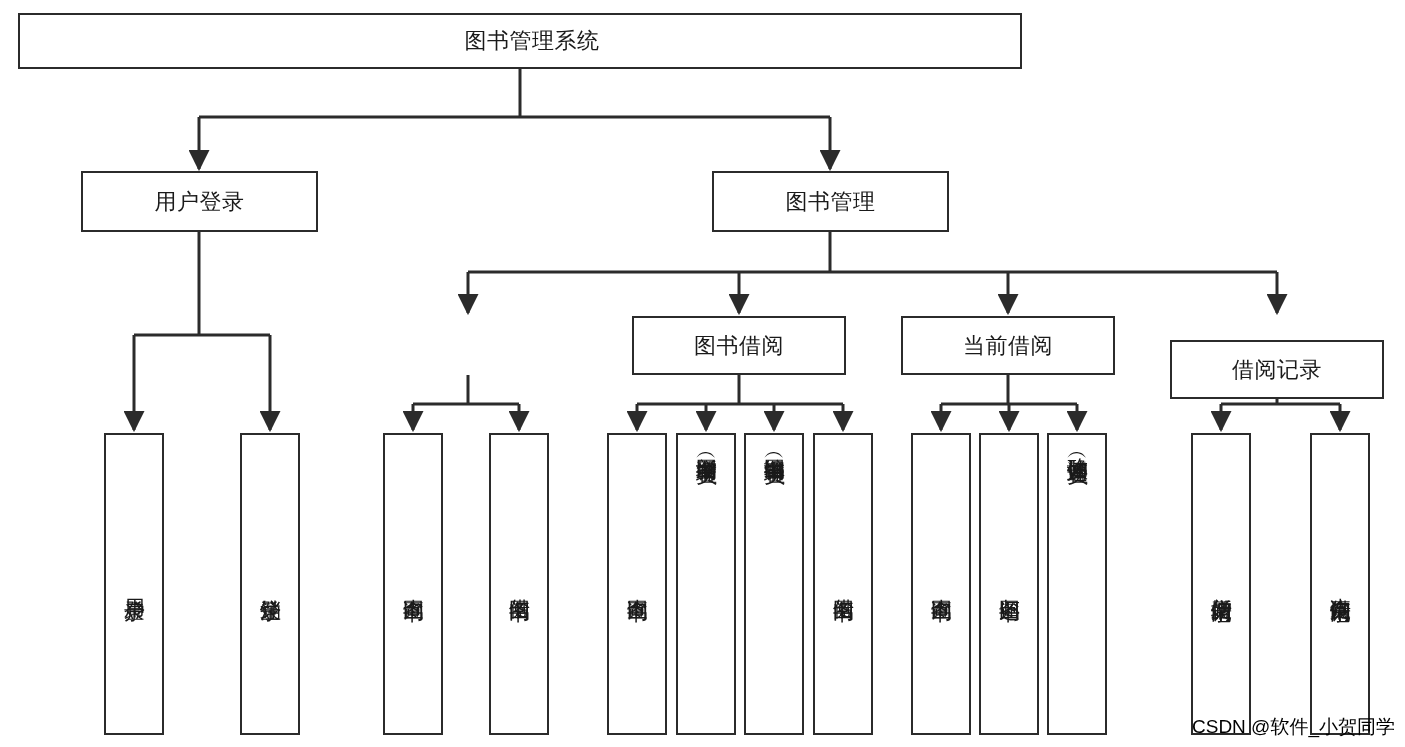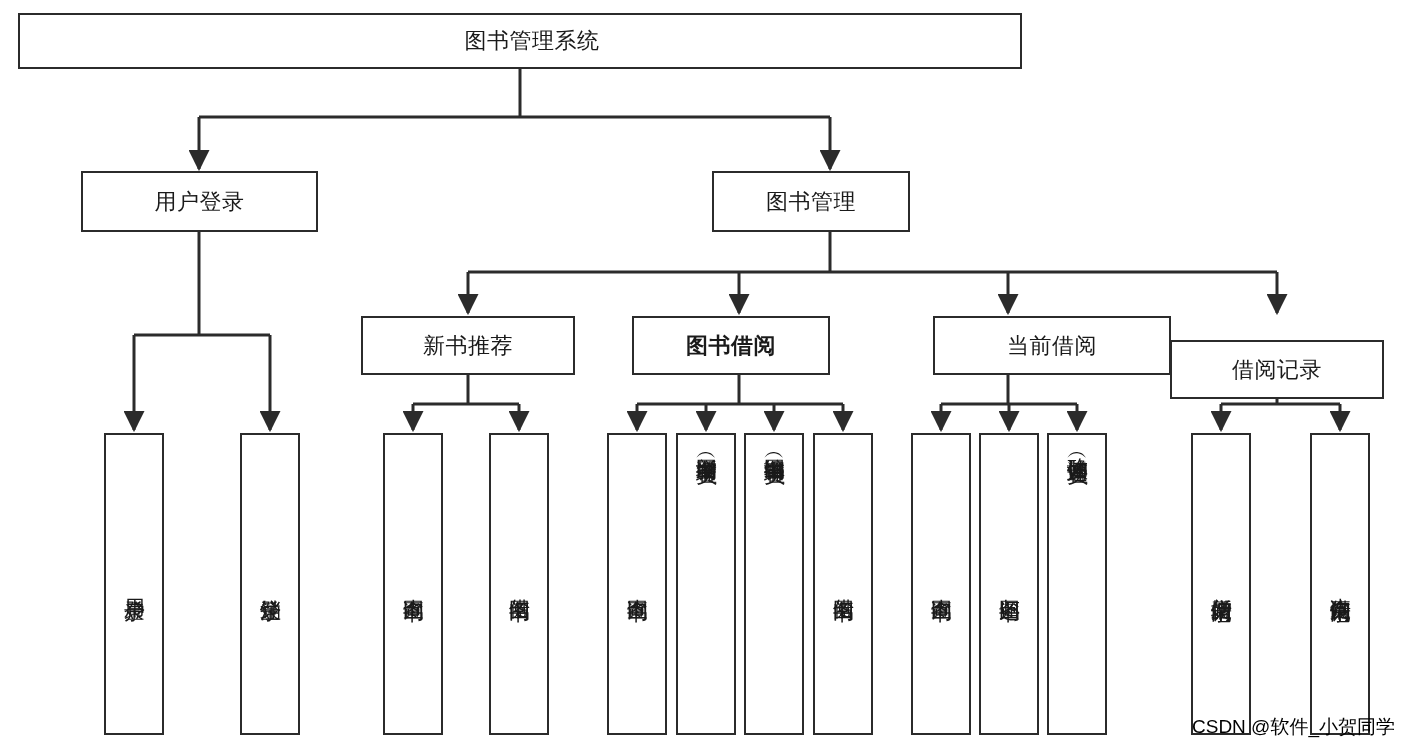--- a/index.html
+++ b/index.html
@@ -125,31 +125,28 @@
     </g>
   </svg>
 
   <div class="node" style="left:18px; top:13px; width:1004px; height:56px;padding-left:24px;">
     <span class="label">图书管理系统</span>
   </div>
 
   <div class="node" style="left:81px; top:171px; width:237px; height:61px;">
     <span class="label">用户登录</span>
   </div>
-  <div class="node" style="left:712px; top:171px; width:198px; height:61px;">
+  <div class="node" style="left:712px; top:171px; width:237px; height:61px;">
     <span class="label">图书管理</span>
   </div>
 
-  <div class="node" style="left:361px; top:316px; width:214px; height:59px;">
-    <span class="label">新书推荐</span>
-  </div>
-  <div class="node" style="left:632px; top:316px; width:198px; height:59px;font-weight:bold;">
+  <div class="node" style="left:632px; top:316px; width:214px; height:59px;">
     <span class="label">图书借阅</span>
   </div>
-  <div class="node" style="left:901px; top:316px; width:238px; height:59px;margin-left:32px;">
+  <div class="node" style="left:901px; top:316px; width:214px; height:59px;">
     <span class="label">当前借阅</span>
   </div>
   <div class="node" style="left:1170px; top:316px; width:214px; height:59px;margin-top:24px;">
     <span class="label">借阅记录</span>
   </div>
 
   <div class="node leaf" style="left:104px; top:433px; width:60px; height:302px;">
     <span class="label">用户登录</span>
   </div>
   <div class="node leaf" style="left:240px; top:433px; width:60px; height:302px;">

